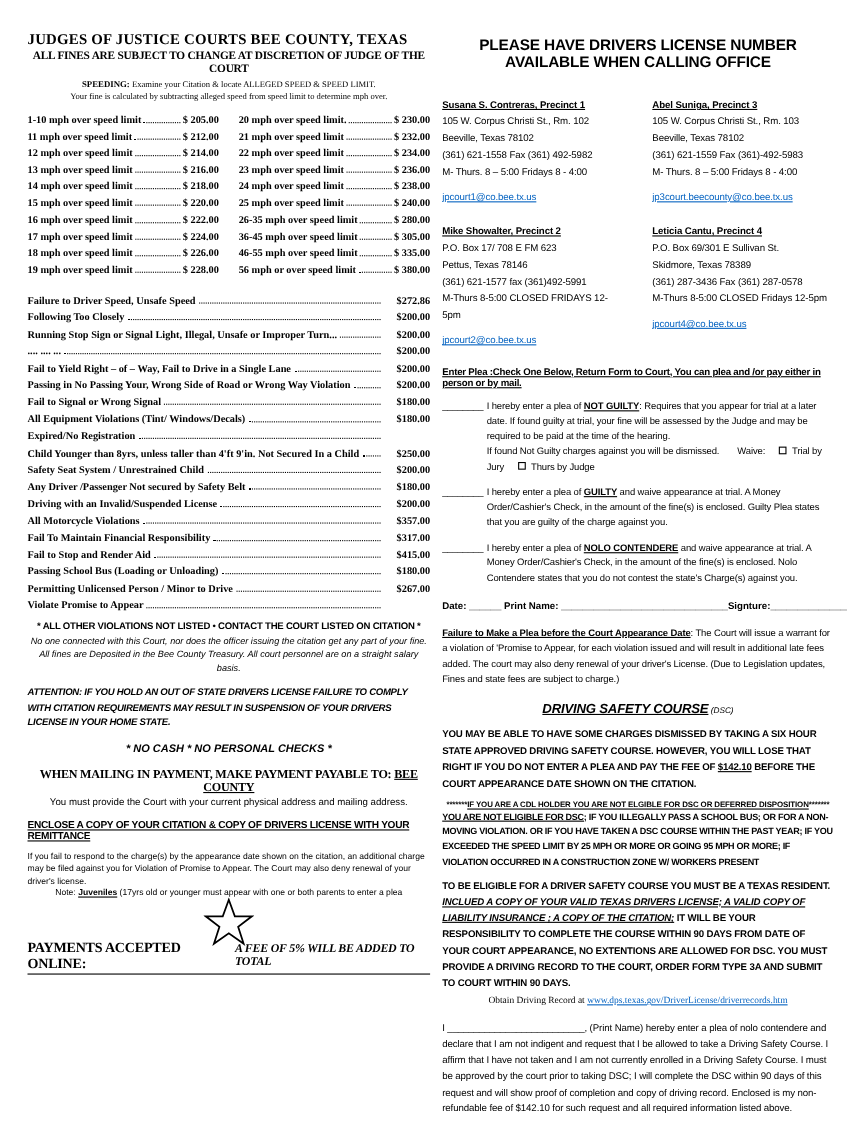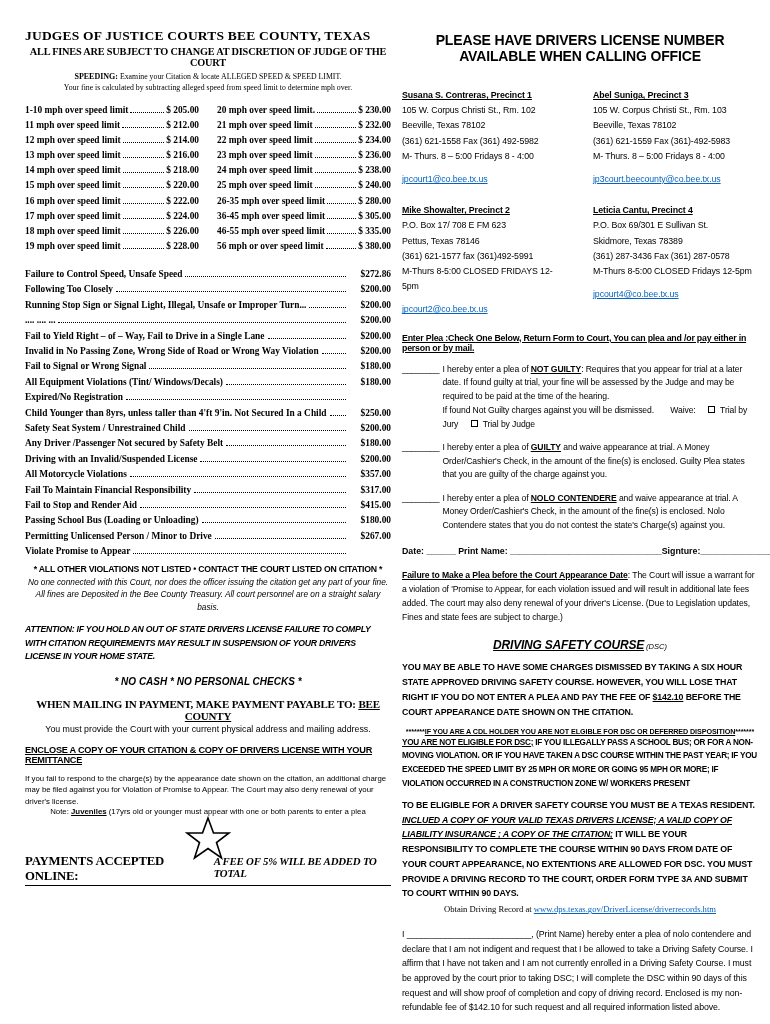--- a/index.html
+++ b/index.html
@@ -195,21 +195,21 @@
           <span>56 mph or over speed limit</span>
           <span class="s-dots"></span>
           <span class="s-amt">$ 380.00</span>
         </div>
         </div>
     </div>
 
     <div class="violations">
 
     <div class="v-row">
-        <span>Failure to Control Speed, Unsafe Speed</span>
+        <span>Failure to Driver Speed, Unsafe Speed</span>
         <span class="v-dots"></span>
         <span class="v-amt">$272.86</span>
       </div>
         <div class="v-row">
         <span>Following Too Closely</span>
         <span class="v-dots"></span>
         <span class="v-amt">$200.00</span>
       </div>
         <div class="v-row">
         <span>Running Stop Sign or Signal Light, Illegal, Unsafe or Improper Turn...</span>
@@ -220,21 +220,21 @@
         <span>.... .... ...</span>
         <span class="v-dots"></span>
         <span class="v-amt">$200.00</span>
       </div>
         <div class="v-row">
         <span>Fail to Yield Right – of – Way, Fail to Drive in a Single Lane</span>
         <span class="v-dots"></span>
         <span class="v-amt">$200.00</span>
       </div>
         <div class="v-row">
-        <span>Invalid in No Passing Zone, Wrong Side of Road or Wrong Way Violation</span>
+        <span>Passing in No Passing Your, Wrong Side of Road or Wrong Way Violation</span>
         <span class="v-dots"></span>
         <span class="v-amt">$200.00</span>
       </div>
         <div class="v-row">
         <span>Fail to Signal or Wrong Signal</span>
         <span class="v-dots"></span>
         <span class="v-amt">$180.00</span>
       </div>
         <div class="v-row">
         <span>All Equipment Violations (Tint/ Windows/Decals)</span>
@@ -370,21 +370,21 @@
     <div class="plea-item">
       <span class="plea-blank">________</span>
       <div class="plea-text">
         <span>I hereby enter a plea of </span><span class="bu">NOT GUILTY</span><span>: Requires that you appear for trial at a later date. If found guilty at trial, your fine will be assessed by the Judge and may be required to be paid at the time of the hearing.</span>
         <div class="waive-line">
           <span>If found Not Guilty charges against you will be dismissed.</span>
           <span class="waive-label">Waive:</span>
           <span class="cb"></span>
           <span>Trial by Jury</span>
           <span class="cb"></span>
-          <span>Trial by Judge</span>
+          <span>Thurs by Judge</span>
         </div>
       </div>
     </div>
 
     <div class="plea-item">
       <span class="plea-blank">________</span>
       <div class="plea-text">
         <span>I hereby enter a plea of </span><span class="bu">GUILTY</span><span> and waive appearance at trial.  A Money Order/Cashier's Check, in the amount of the fine(s) is enclosed. Guilty Plea states that you are guilty of the charge against you.</span>
       </div>
     </div>

